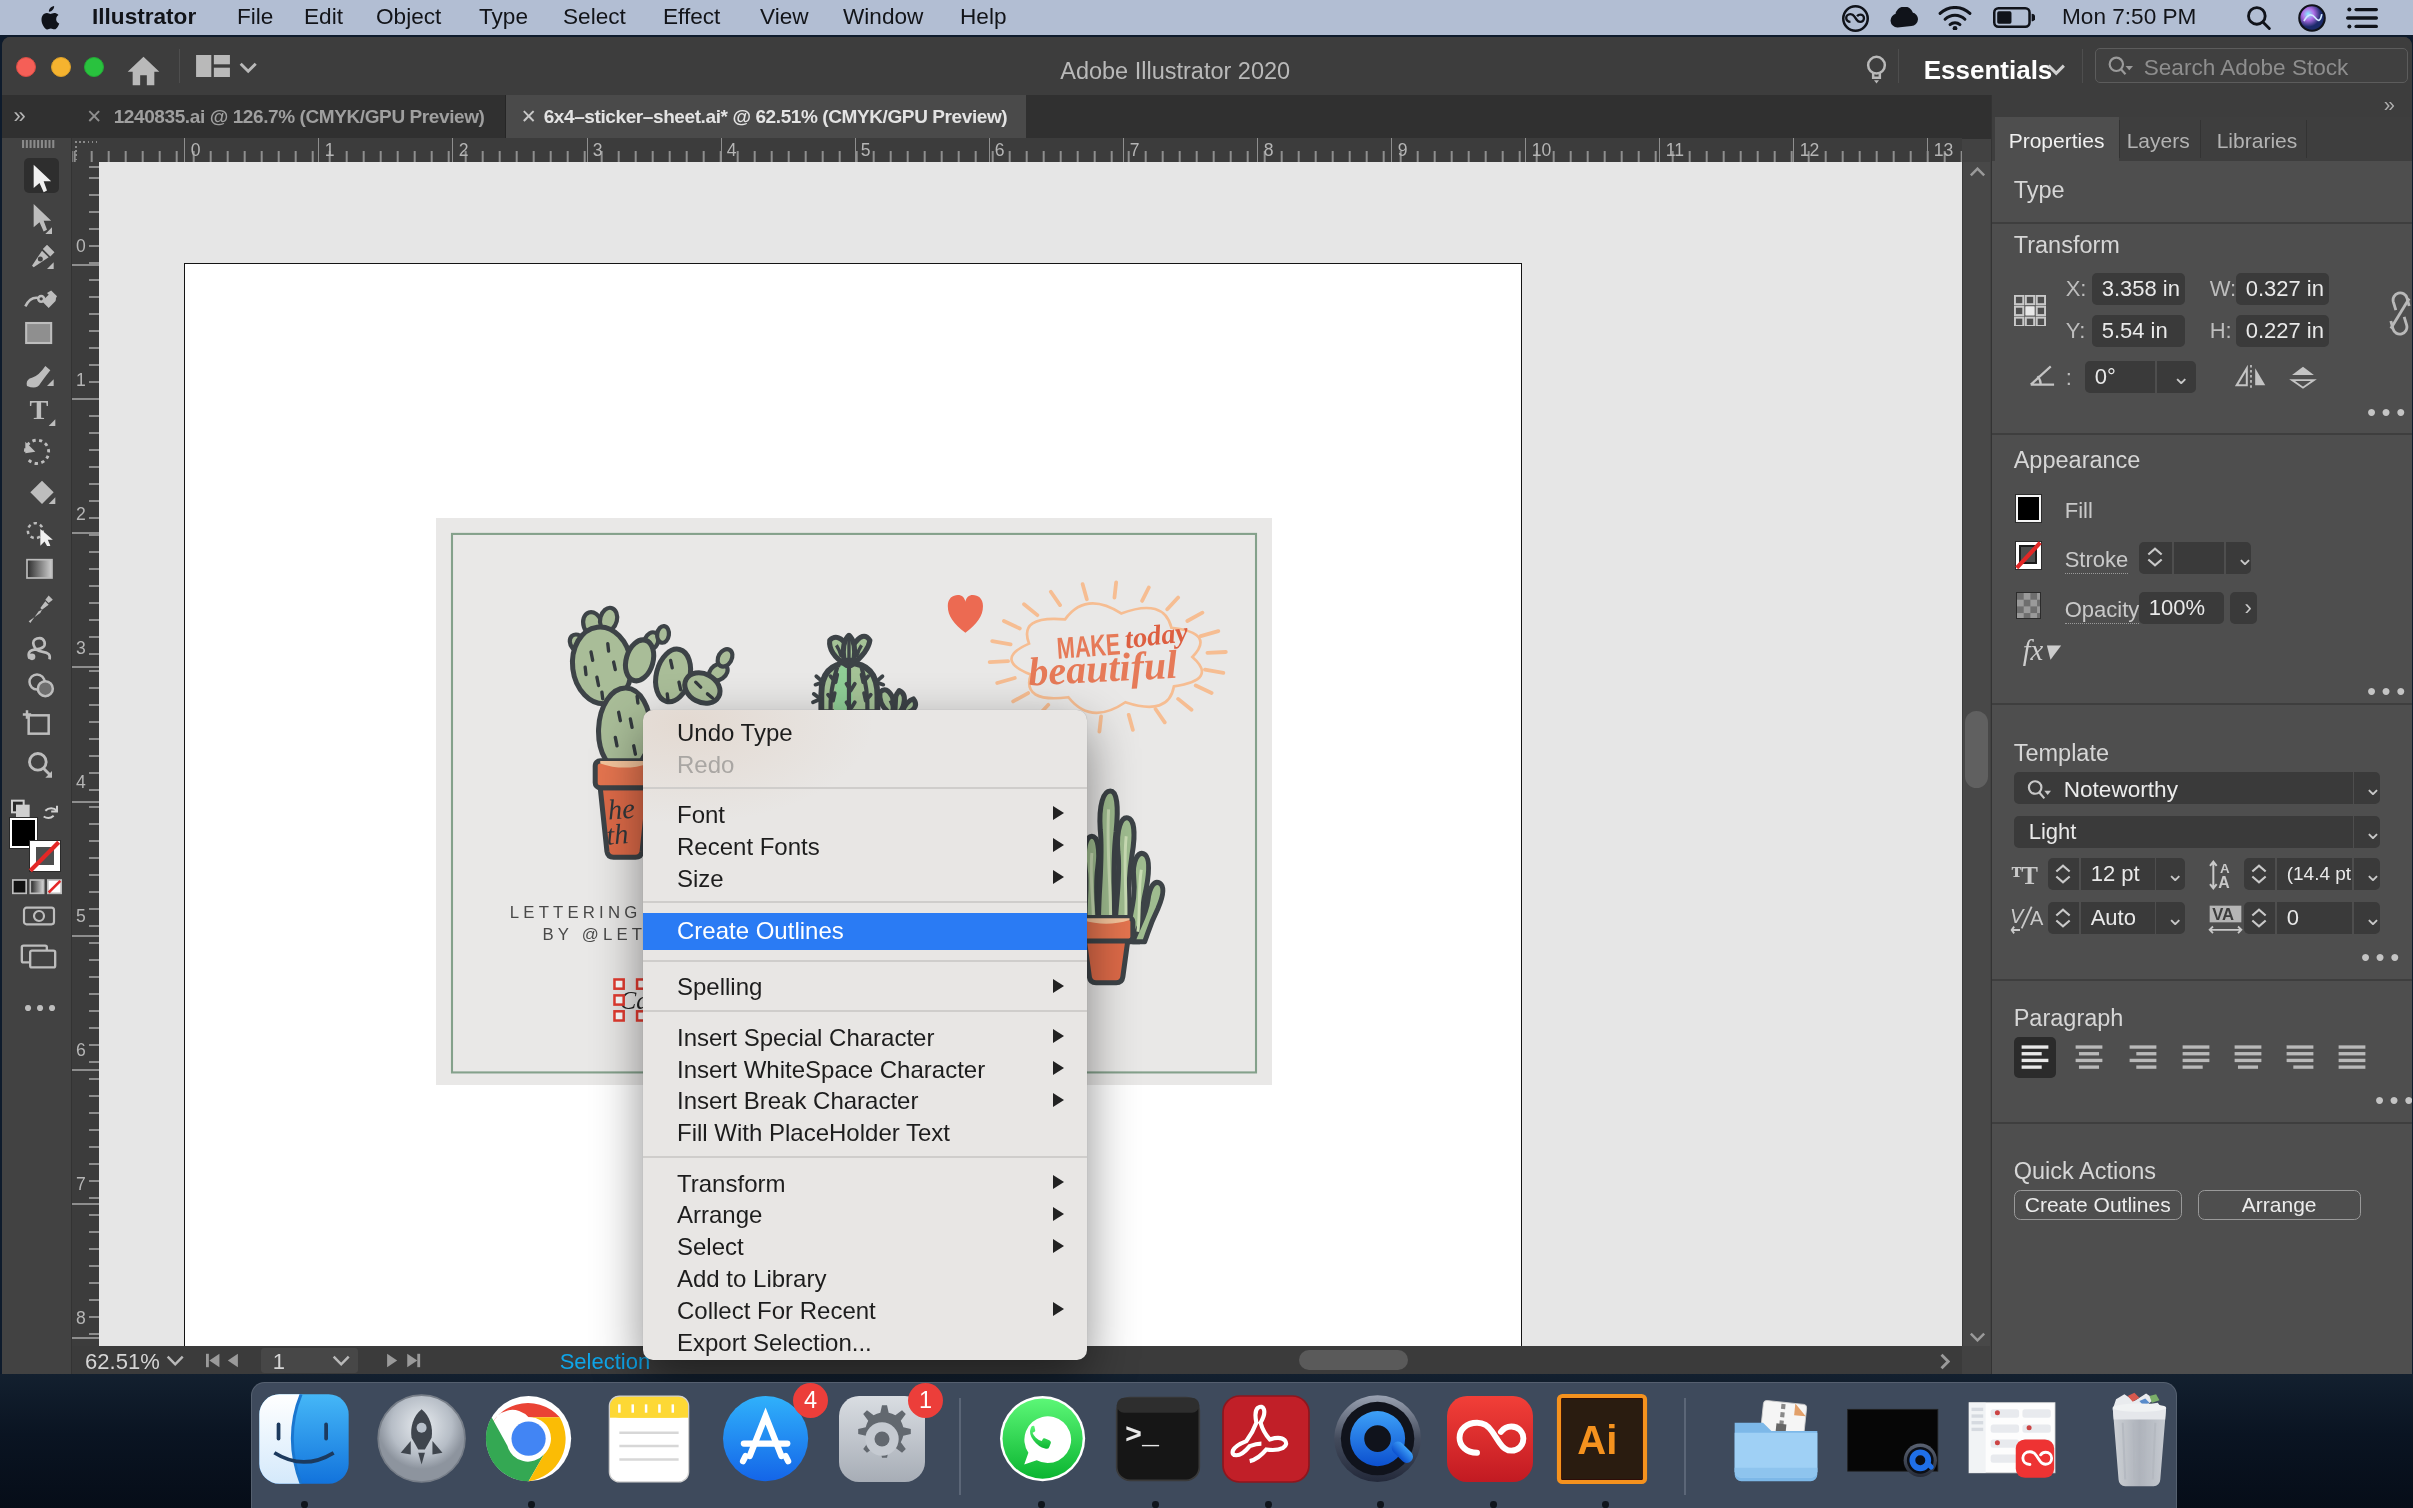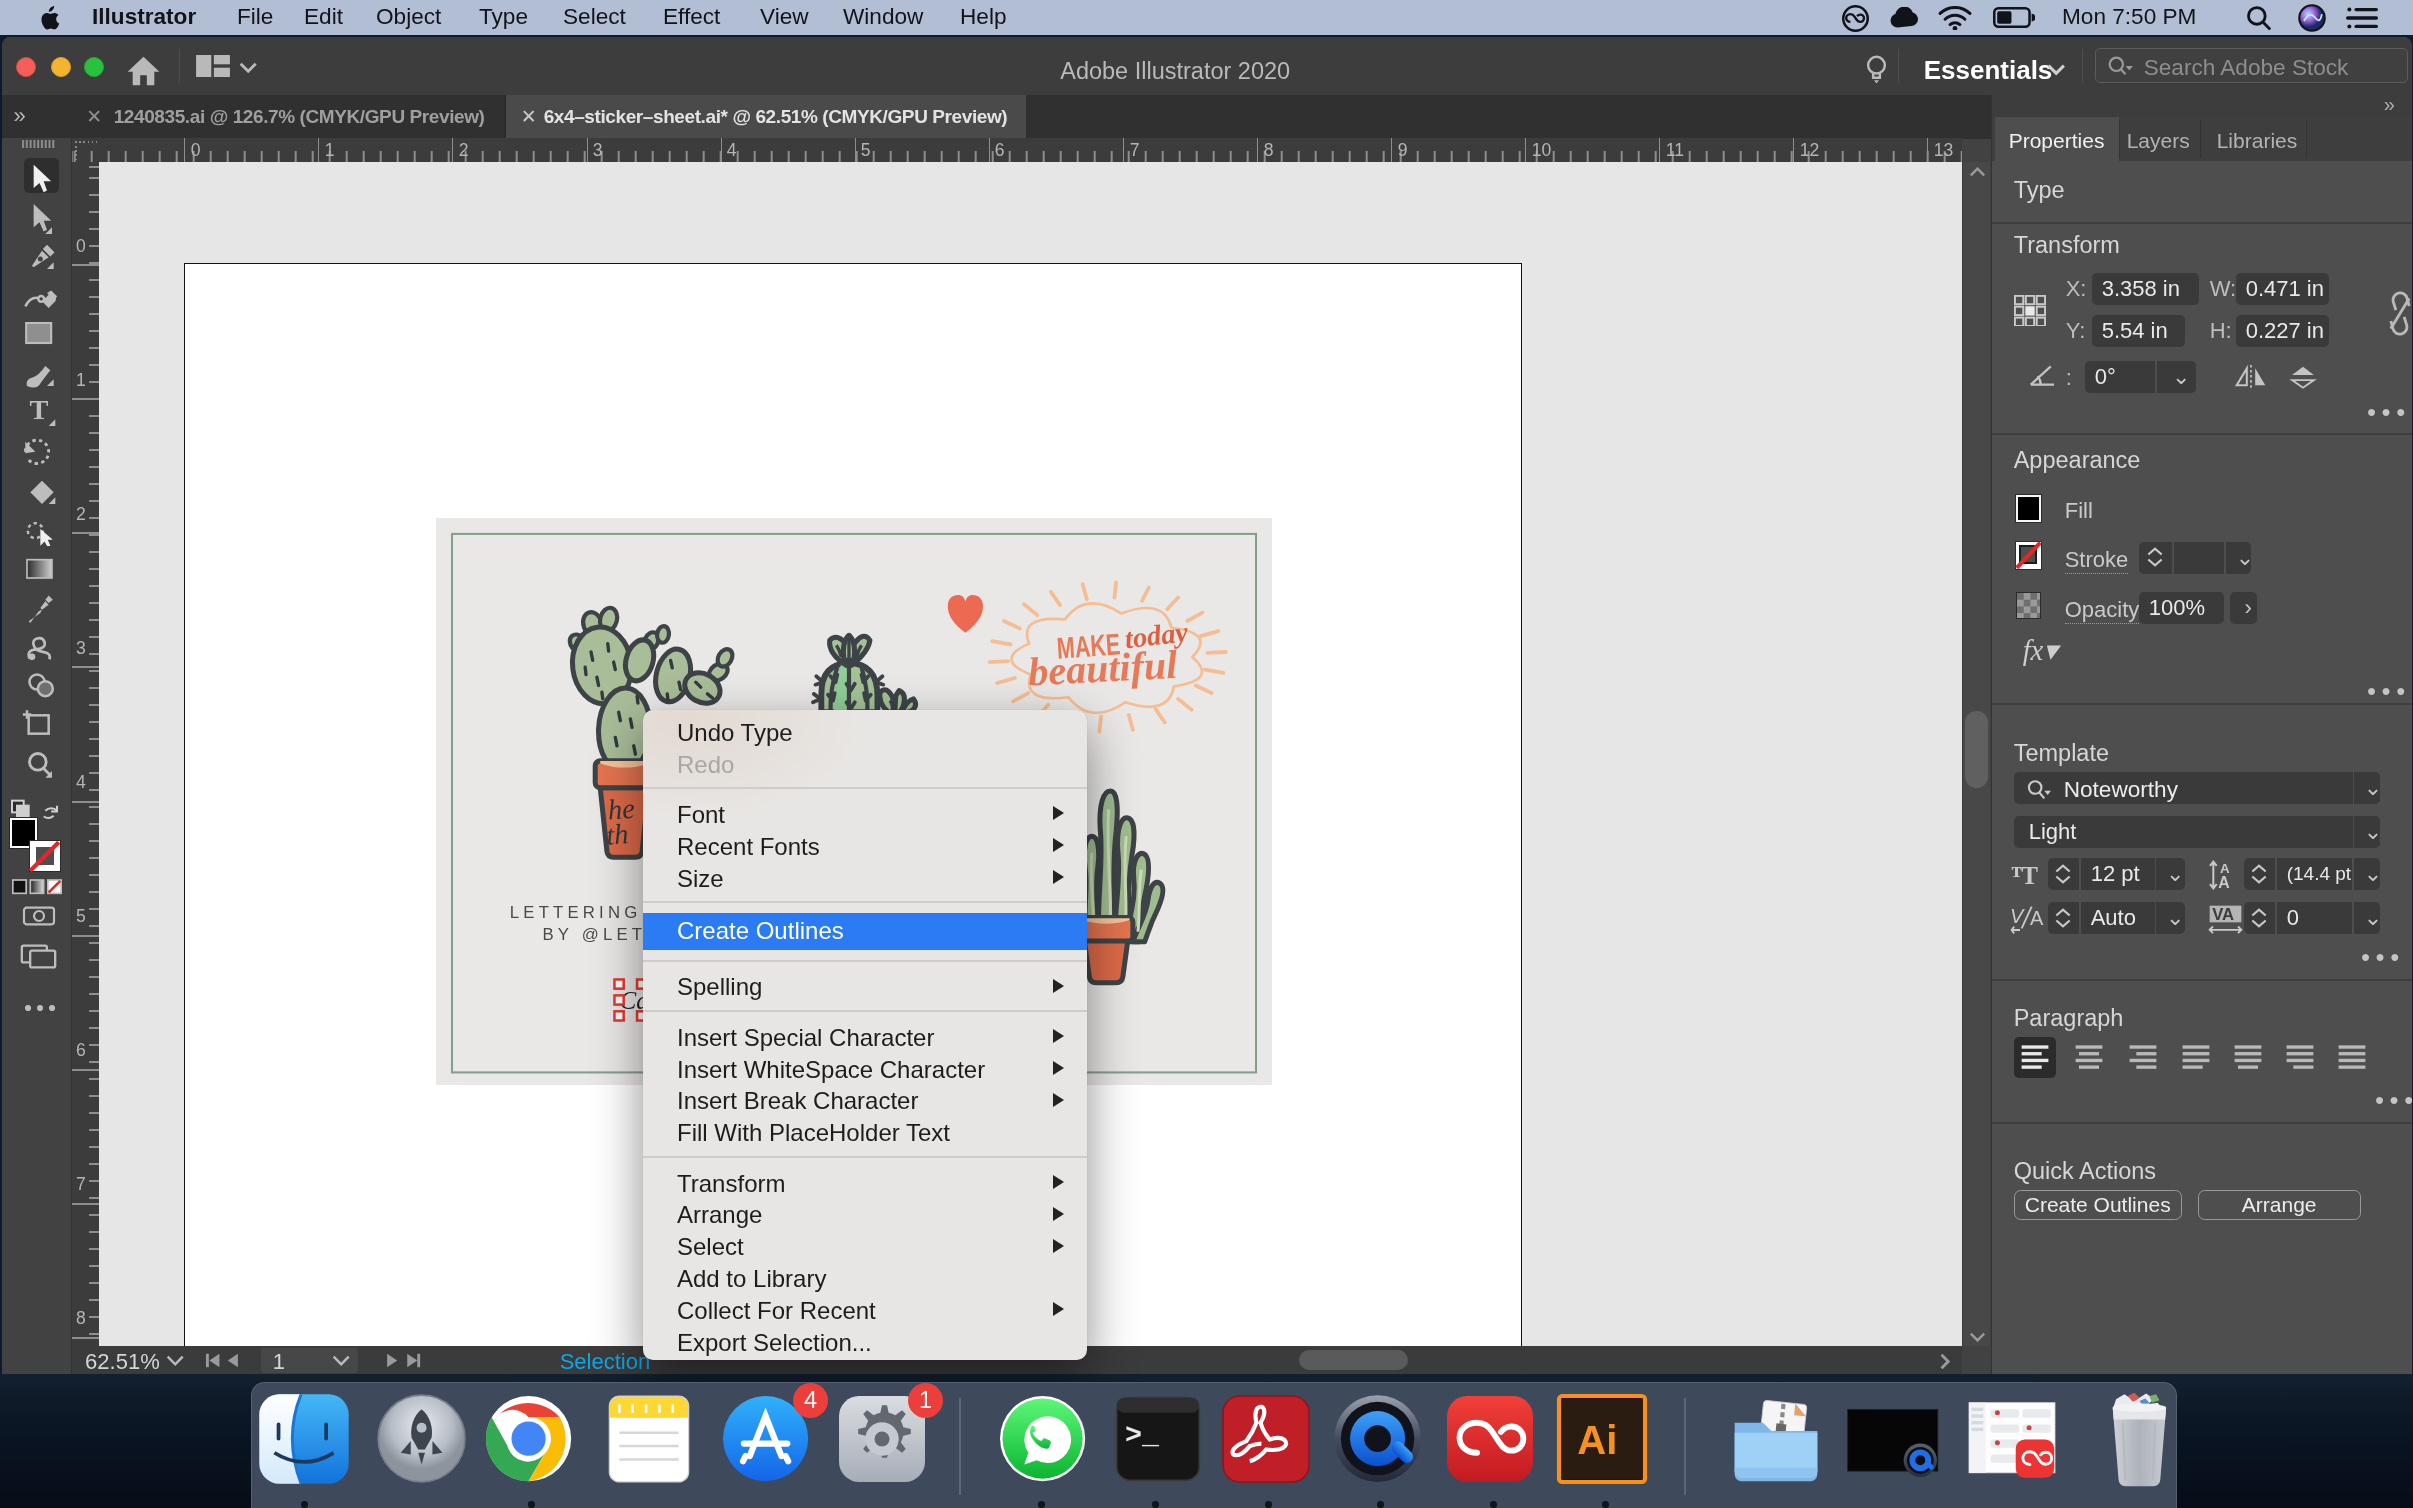--- a/index.html
+++ b/index.html
@@ -494,23 +494,23 @@
             <rect x="27" y="1" width="10" height="10"></rect>
           <rect x="1" y="14" width="10" height="10"></rect>
             <rect x="27" y="14" width="10" height="10"></rect>
           <rect x="1" y="27" width="10" height="10"></rect>
             <rect x="14" y="27" width="10" height="10"></rect>
             <rect x="27" y="27" width="10" height="10"></rect>
         </g>
         <rect x="14" y="14" width="10" height="10" fill="#e8e8e8" stroke="#e8e8e8"></rect>
       </svg>
       <div class="pfield" style="left:64px;top:178px;width:18.4px;background:none;text-align:right;color:#bdbdbd">X:</div>
-      <div class="pfield" style="left:100px;top:178px;width:107px">3.358 in</div>
+      <div class="pfield" style="left:100px;top:178px;width:93px">3.358 in</div>
       <div class="pfield" style="left:208px;top:178px;width:18.4px;background:none;text-align:right;color:#bdbdbd">W:</div>
-      <div class="pfield" style="left:244px;top:178px;width:93px">0.471 in</div>
+      <div class="pfield" style="left:244px;top:178px;width:93px">0.327 in</div>
       <div class="pfield" style="left:64px;top:220px;width:18.4px;background:none;text-align:right;color:#bdbdbd">Y:</div>
       <div class="pfield" style="left:100px;top:220px;width:93px">5.54 in</div>
       <div class="pfield" style="left:208px;top:220px;width:18.4px;background:none;text-align:right;color:#bdbdbd">H:</div>
       <div class="pfield" style="left:244px;top:220px;width:93px">0.227 in</div>
       <svg style="position:absolute;left:432px;top:191px" width="0" height="0"></svg>
       <svg style="position:absolute;left:392px;top:196px" width="32" height="45" viewBox="0 0 38 54">
         <g stroke="#b9b9b9" stroke-width="3.4" fill="none">
           <path d="M14 23 L11 13 a8.5 8.5 0 0 1 16.4 -4.5 L30 18"></path>
           <path d="M24 31 L27 41 a8.5 8.5 0 0 1 -16.4 4.5 L8 36"></path>
           <line x1="30" y1="9" x2="8" y2="45"></line>

